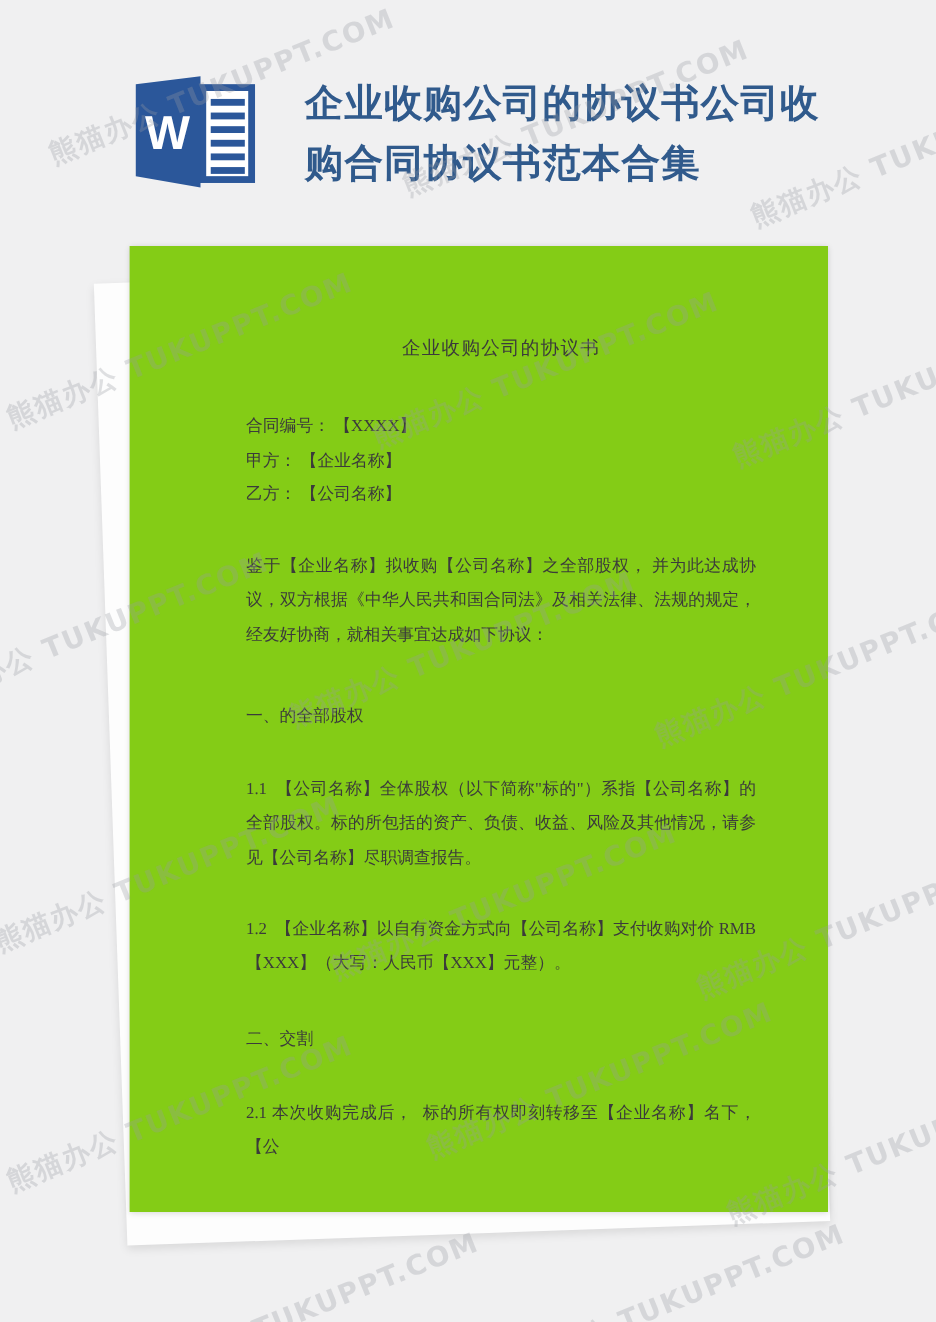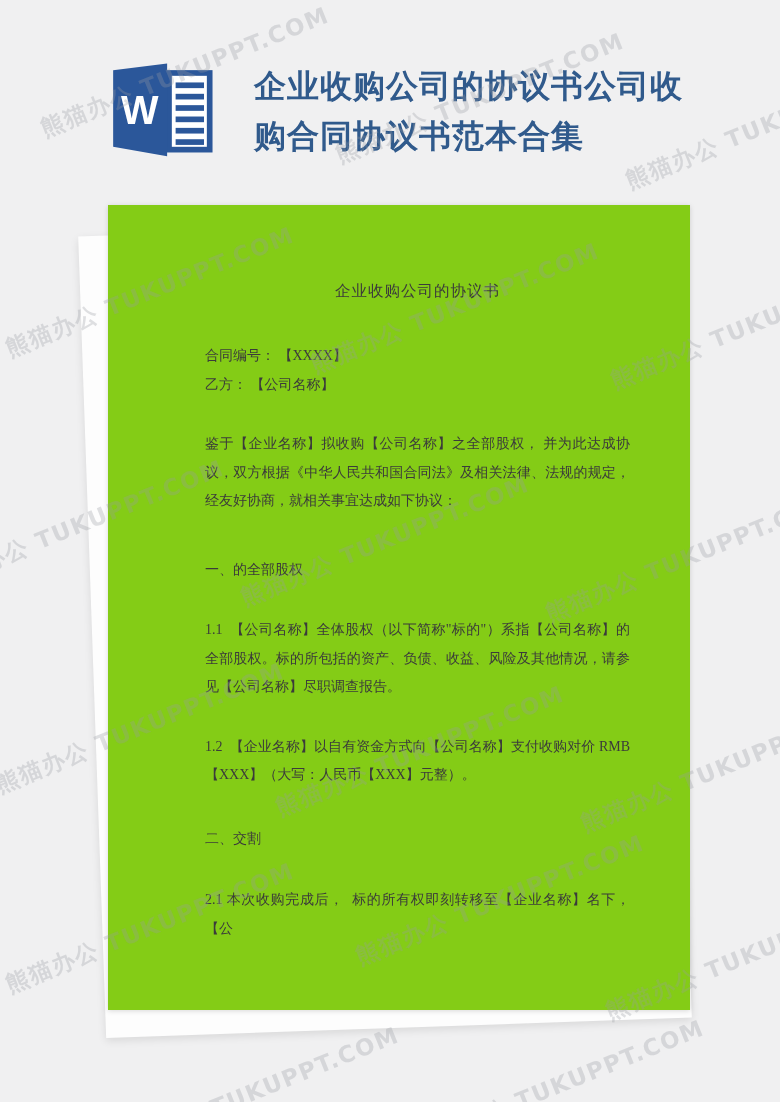--- a/index.html
+++ b/index.html
@@ -66,20 +66,21 @@
     </svg>
   </div>
   <h1 class="page-title">企业收购公司的协议书公司收购合同协议书范本合集</h1>
 </div>
 
 <div class="sheet-back"></div>
 
 <div class="sheet">
   <p class="doc-title">企业收购公司的协议书</p>
   <p class="doc-line">合同编号：&nbsp;【XXXX】</p>
+  <p class="doc-line">甲方：&nbsp;【企业名称】</p>
   <p class="doc-line">乙方：&nbsp;【公司名称】</p>
   <p class="doc-para" style="margin-top:31px">鉴于【企业名称】拟收购【公司名称】之全部股权，&nbsp;并为此达成协议，双方根据《中华人民共和国合同法》及相关法律、法规的规定，经友好协商，就相关事宜达成如下协议：</p>
   <p class="doc-heading" style="margin-top:40px">一、的全部股权</p>
   <p class="doc-para" style="margin-top:32px">1.1&nbsp;&nbsp;【公司名称】全体股权（以下简称"标的"）系指【公司名称】的全部股权。标的所包括的资产、负债、收益、风险及其他情况，请参见【公司名称】尽职调查报告。</p>
   <p class="doc-para" style="margin-top:31px">1.2&nbsp;&nbsp;【企业名称】以自有资金方式向【公司名称】支付收购对价 RMB【XXX】（大写：人民币【XXX】元整）。</p>
   <p class="doc-heading" style="margin-top:35px">二、交割</p>
   <p class="doc-para" style="margin-top:33px">2.1 本次收购完成后，&nbsp;&nbsp;标的所有权即刻转移至【企业名称】名下，【公</p>
 </div>
 
 <div class="wm-layer">

